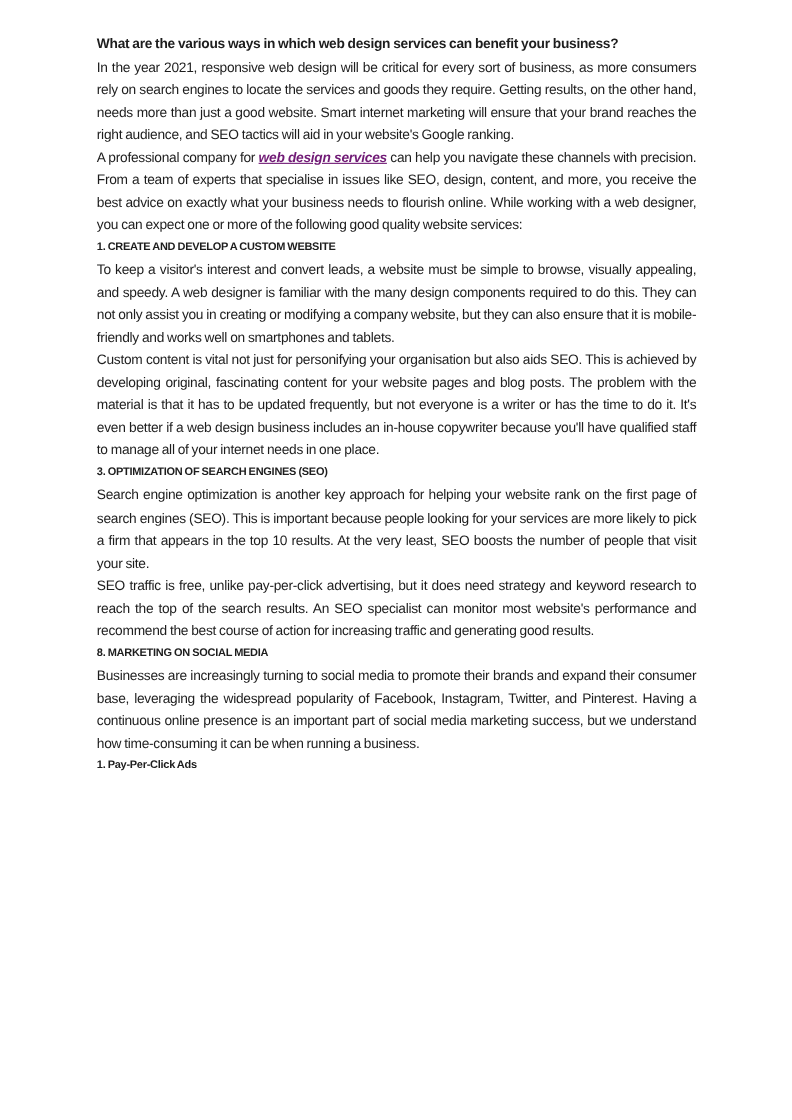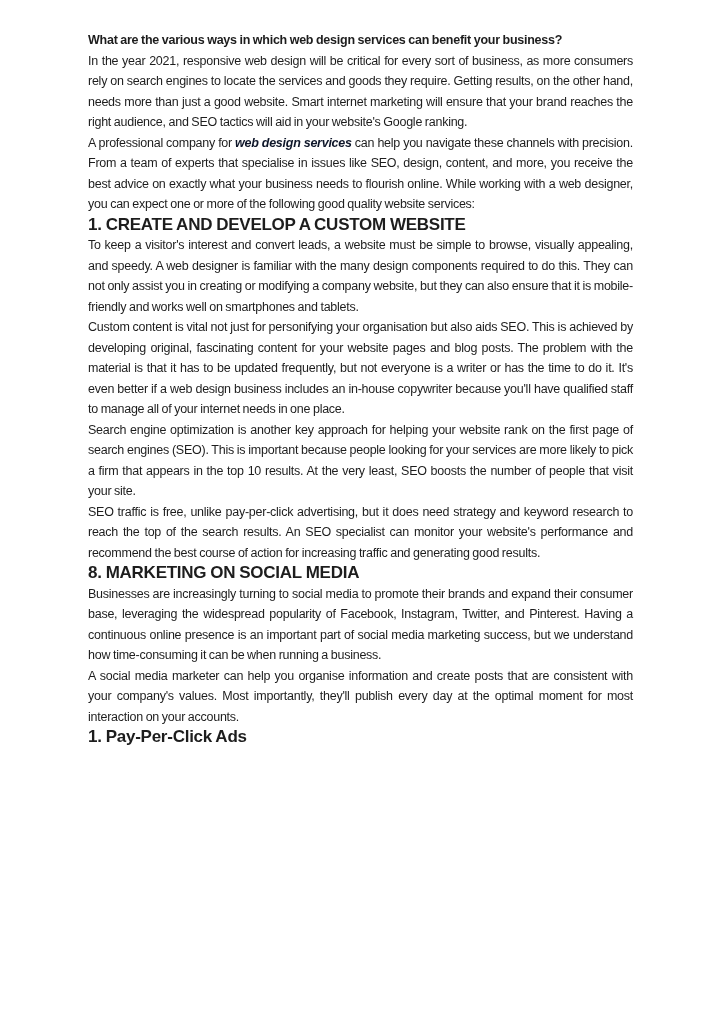--- a/index.html
+++ b/index.html
@@ -34,27 +34,28 @@
   }
   .doc-title {
     font-weight: bold;
     margin: 0;
     font-size: 12.5px;
     line-height: 20.5px;
   }
   .sec-heading {
     font-weight: bold;
     margin: 0;
-    font-size: 17px;
+    font-size: 10px;
     line-height: 20.5px;
   }
   .hyperlink {
-    color: #0f172a;
+    color: #701a75;
     font-weight: bold;
     font-style: italic;
+    text-decoration: underline;
     cursor: pointer;
   }
   
   .mt-para   { margin-top: 14px; }  
   .mt-sec    { margin-top: 24px; }  
   .mt-sec-md { margin-top: 26px; }
   .mt-sec-lg { margin-top: 38px; }  
   .mt-sec-sm { margin-top: 13px; }  
   .mt-sec-xl { margin-top: 42px; }  
   .mt-p2     { margin-top: 20px; }  
@@ -69,23 +70,23 @@
 
     <p class="mt-para">In the year 2021, responsive web design will be critical for every sort of business, as more consumers rely on search engines to locate the services and goods they require. Getting results, on the other hand, needs more than just a good website. Smart internet marketing will ensure that your brand reaches the right audience, and SEO tactics will aid in your website's Google ranking.</p>
 
     <p class="mt-para"><span>A professional company for </span><a class="hyperlink">web design services</a><span> can help you navigate these channels with precision. From a team of experts that specialise in issues like SEO, design, content, and more, you receive the best advice on exactly what your business needs to flourish online. While working with a web designer, you can expect one or more of the following good quality website services:</span></p>
 
     <p class="sec-heading mt-sec">1. CREATE AND DEVELOP A CUSTOM WEBSITE</p>
     <p>To keep a visitor's interest and convert leads, a website must be simple to browse, visually appealing, and speedy. A web designer is familiar with the many design components required to do this. They can not only assist you in creating or modifying a company website, but they can also ensure that it is mobile-friendly and works well on smartphones and tablets.</p>
 
     <p>Custom content is vital not just for personifying your organisation but also aids SEO. This is achieved by developing original, fascinating content for your website pages and blog posts. The problem with the material is that it has to be updated frequently, but not everyone is a writer or has the time to do it. It's even better if a web design business includes an in-house copywriter because you'll have qualified staff to manage all of your internet needs in one place.</p>
 
+    <p class="sec-heading mt-sec-lg">3. OPTIMIZATION OF SEARCH ENGINES (SEO)</p>
     <p>Search engine optimization is another key approach for helping your website rank on the first page of search engines (SEO). This is important because people looking for your services are more likely to pick a firm that appears in the top 10 results. At the very least, SEO boosts the number of people that visit your site.</p>
-    <p class="mt-p2">SEO traffic is free, unlike pay-per-click advertising, but it does need strategy and keyword research to reach the top of the search results. An SEO specialist can monitor your website's performance and recommend the best course of action for increasing traffic and generating good results.</p>
+    <p class="mt-p2">SEO traffic is free, unlike pay-per-click advertising, but it does need strategy and keyword research to reach the top of the search results. An SEO specialist can monitor most website's performance and recommend the best course of action for increasing traffic and generating good results.</p>
 
     <p class="sec-heading mt-sec-sm">8. MARKETING ON SOCIAL MEDIA</p>
     <p>Businesses are increasingly turning to social media to promote their brands and expand their consumer base, leveraging the widespread popularity of Facebook, Instagram, Twitter, and Pinterest. Having a continuous online presence is an important part of social media marketing success, but we understand how time-consuming it can be when running a business.</p>
-    <p>A social media marketer can help you organise information and create posts that are consistent with your company's values. Most importantly, they'll publish every day at the optimal moment for most interaction on your accounts.</p>
 
     <p class="sec-heading mt-sec-xl">1. Pay-Per-Click Ads</p>
 
   </div>
 </div>
 
 </body></html>

